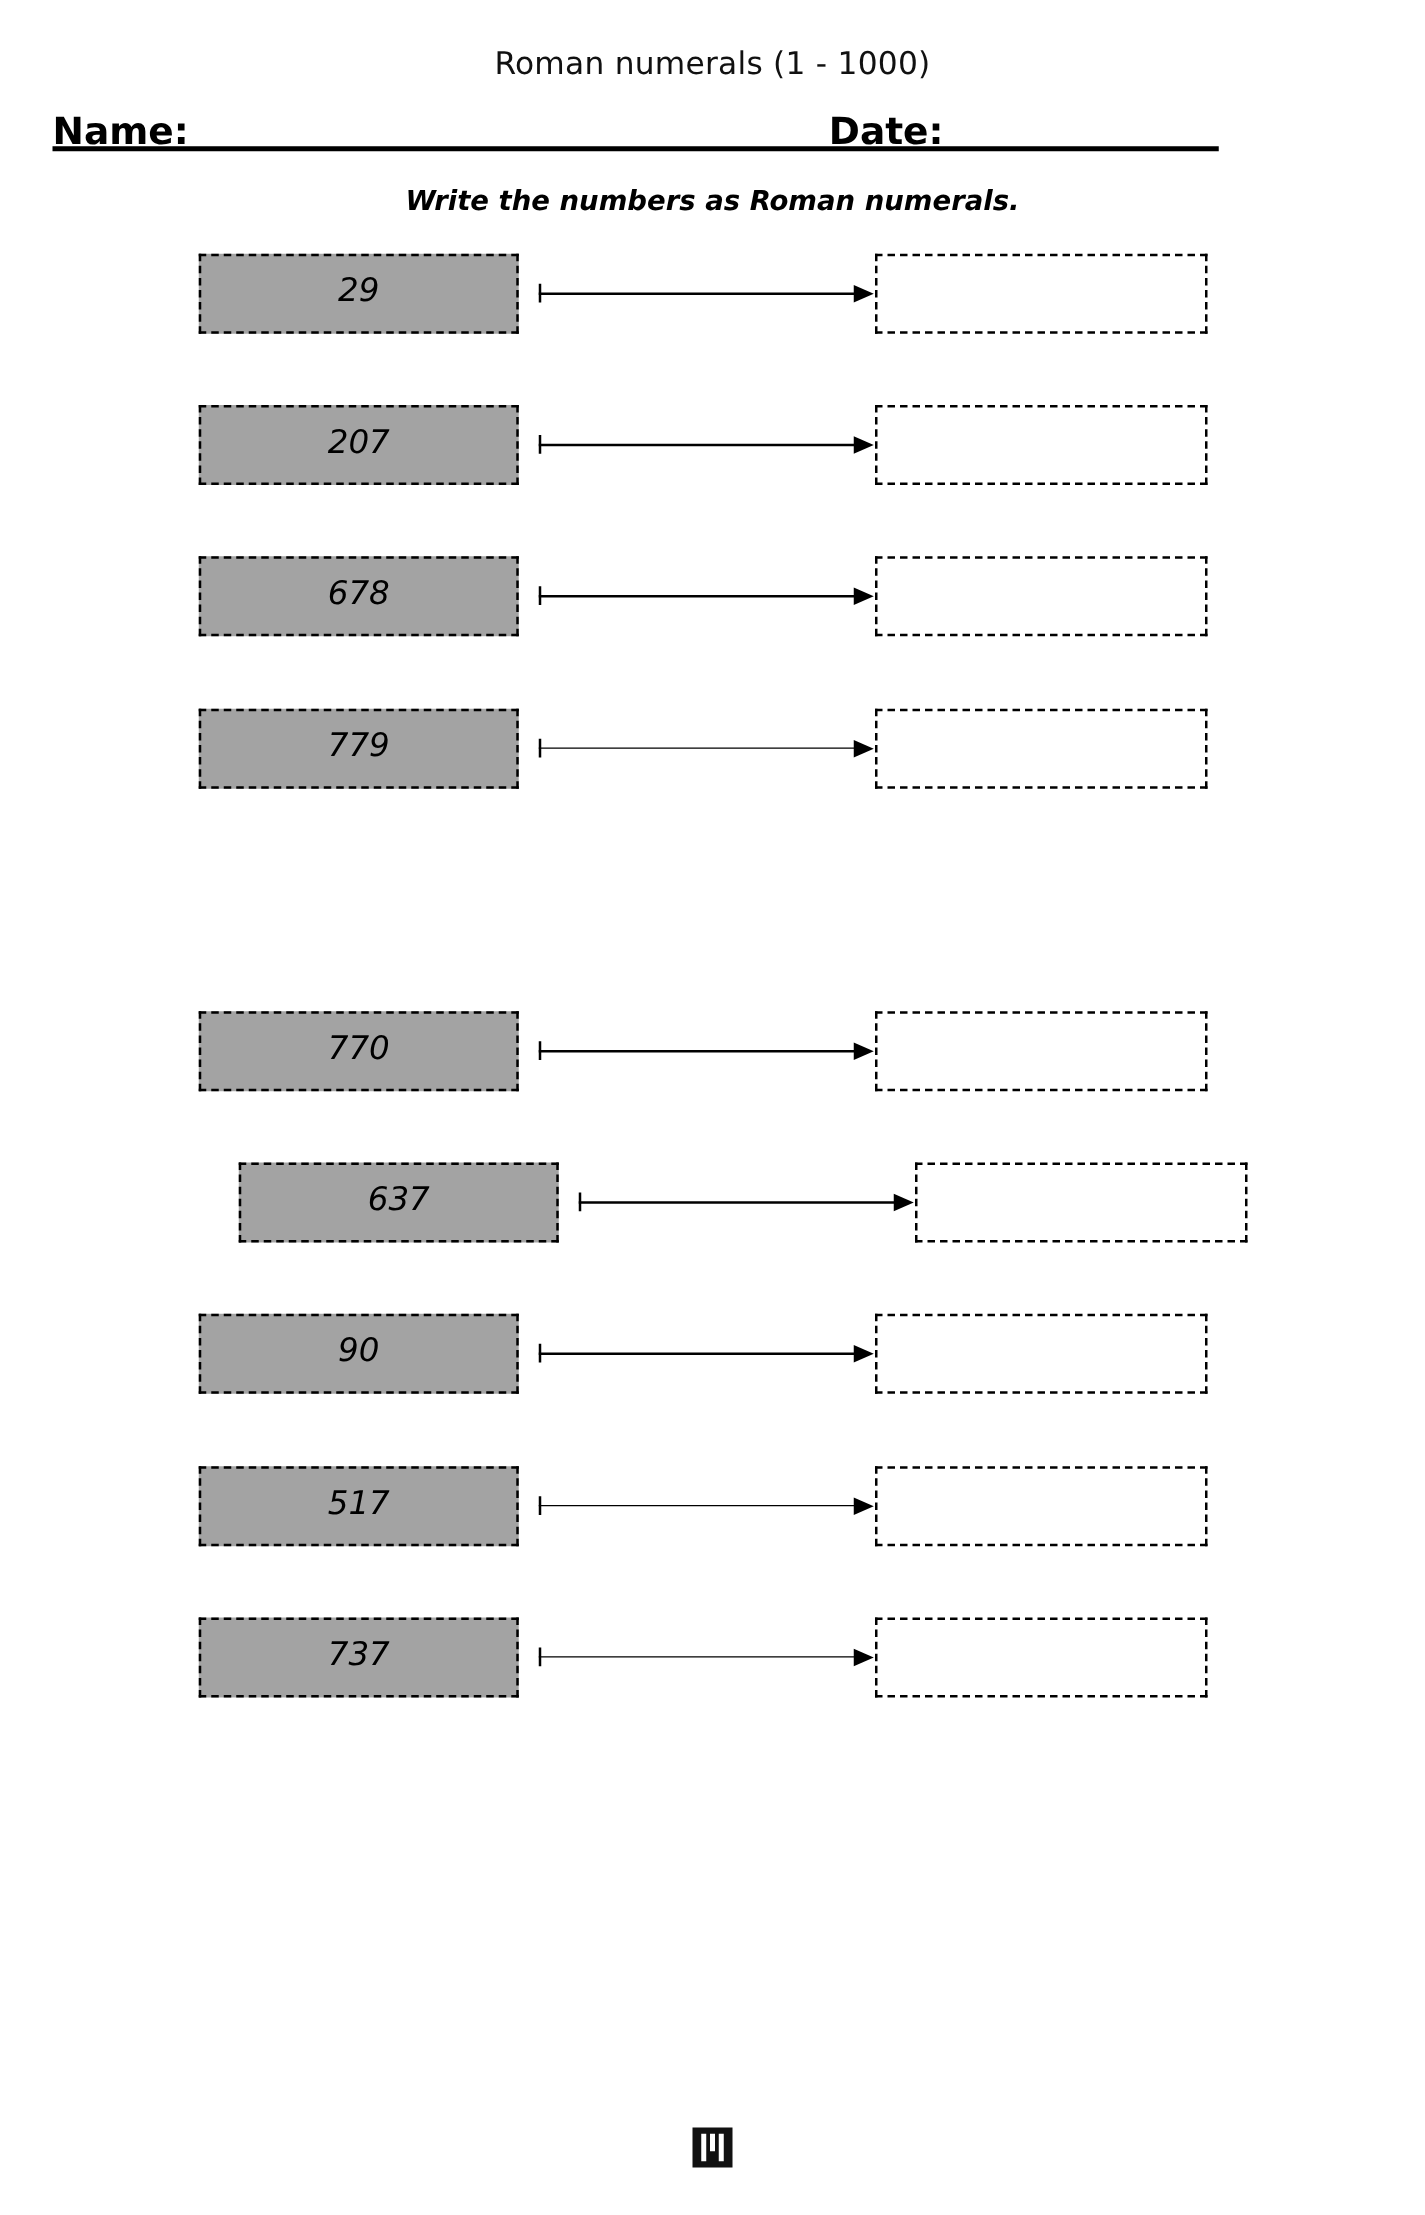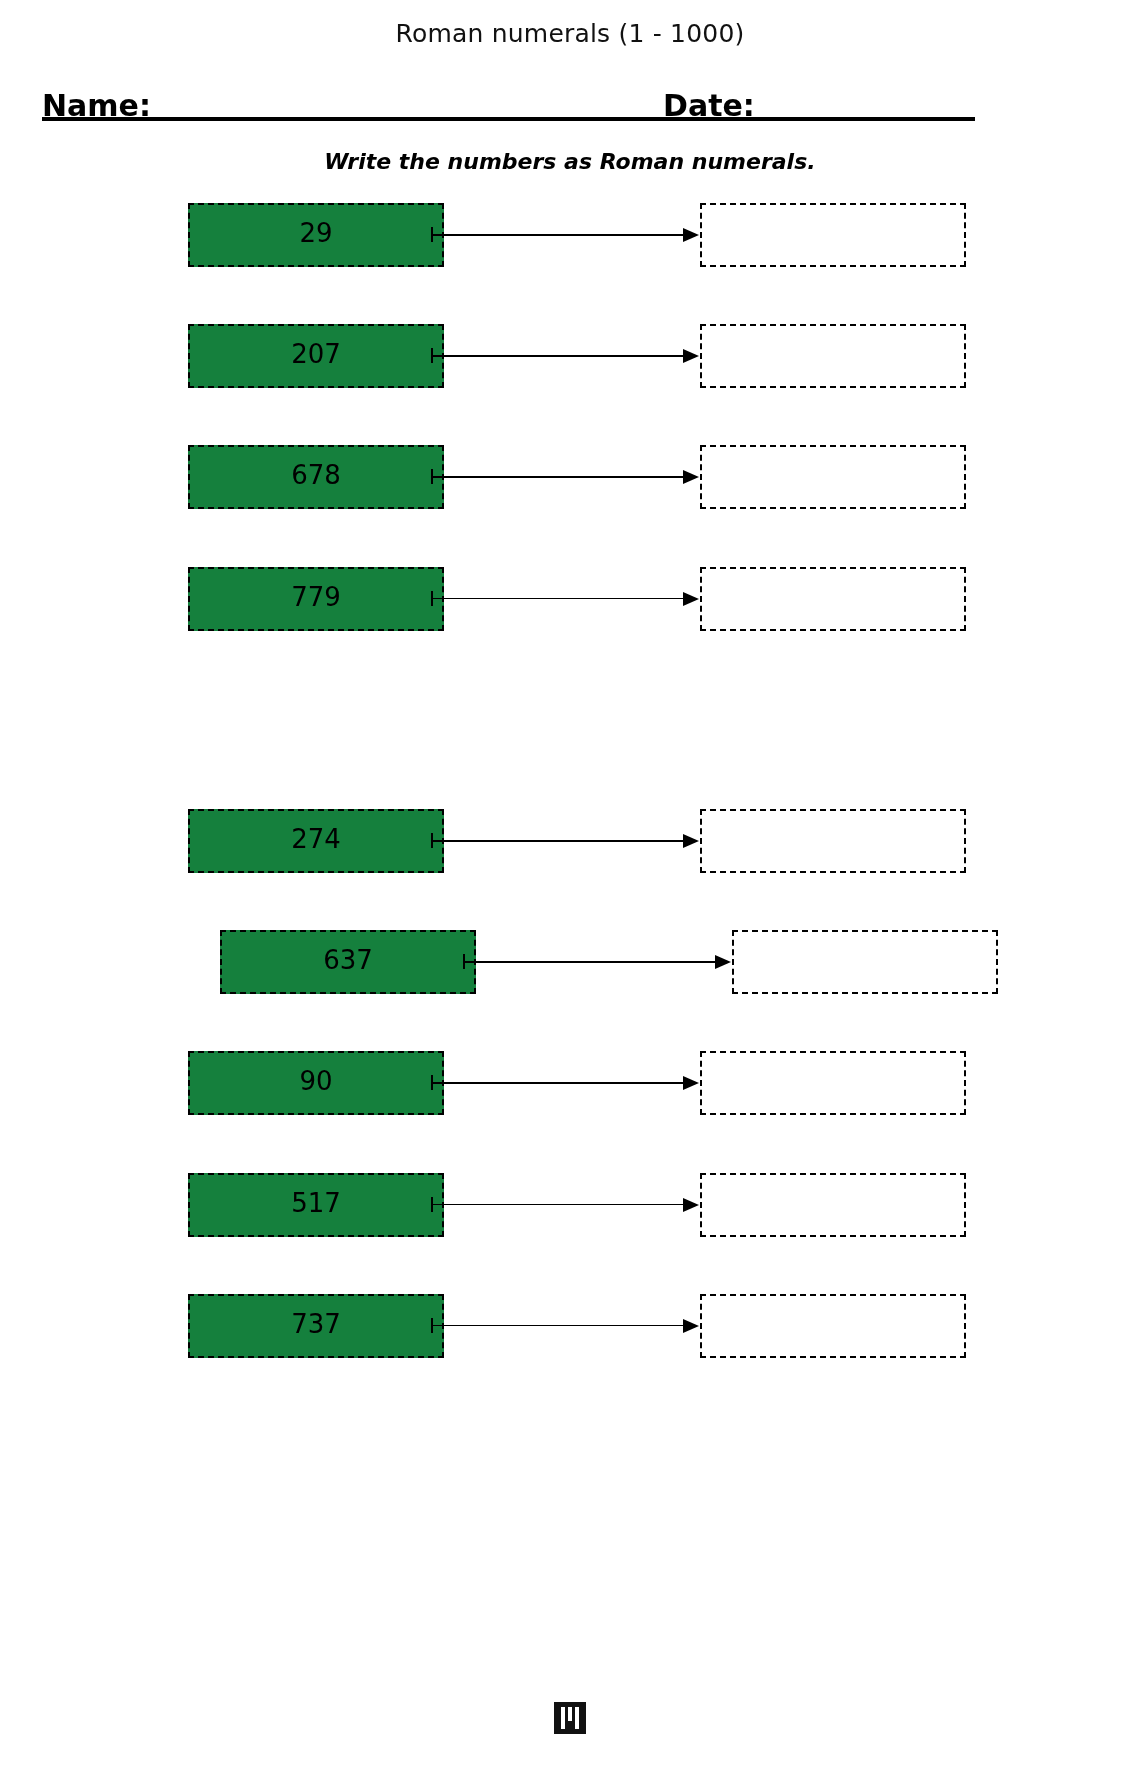--- a/index.html
+++ b/index.html
@@ -20,21 +20,21 @@
     position: absolute;
     left: 0; top: 0;
     width: 1140px;
     height: 1772px;
   }
 
   
   .sheet-title {
     position: absolute;
     left: 0;
-    top: 19px;
+    top: 36px;
     width: 1140px;
     text-align: center;
     font-size: 25px;
     font-weight: 400;
     letter-spacing: 0.2px;
     color: #111111;
   }
 
   
   .namedate {
@@ -88,27 +88,28 @@
 
   .row {
     position: absolute;
     left: 0;
     width: 1140px;
     height: 66px;
   }
 
   .qbox {
     position: absolute;
-    left: 188px;
+    left: 159px;
     top: 0;
     width: 256px;
     height: 64px;
     border: 2px dashed #000000;
     box-sizing: border-box;
-    background: #15803d;
+    background: #a3a3a3;
+    font-style: italic;
   }
   .qbox .num {
     position: absolute;
     left: 0;
     top: 13px;
     width: 100%;
     text-align: center;
     font-size: 26px;
     font-weight: 400;
     color: #000000;
@@ -243,21 +244,21 @@
         </div>
         <div class="arrow">
           <div class="tail-tick"></div>
           <div class="shaft"></div>
           <div class="head"></div>
         </div>
         <div class="abox"></div>
       </div>
       <div class="row" style="top: 809px;">
         <div class="qbox">
-          <div class="num">274</div>
+          <div class="num">770</div>
         </div>
         <div class="arrow">
           <div class="tail-tick"></div>
           <div class="shaft"></div>
           <div class="head"></div>
         </div>
         <div class="abox"></div>
       </div>
       <div class="row" style="top: 930.2px; margin-left: 32px;">
         <div class="qbox">

